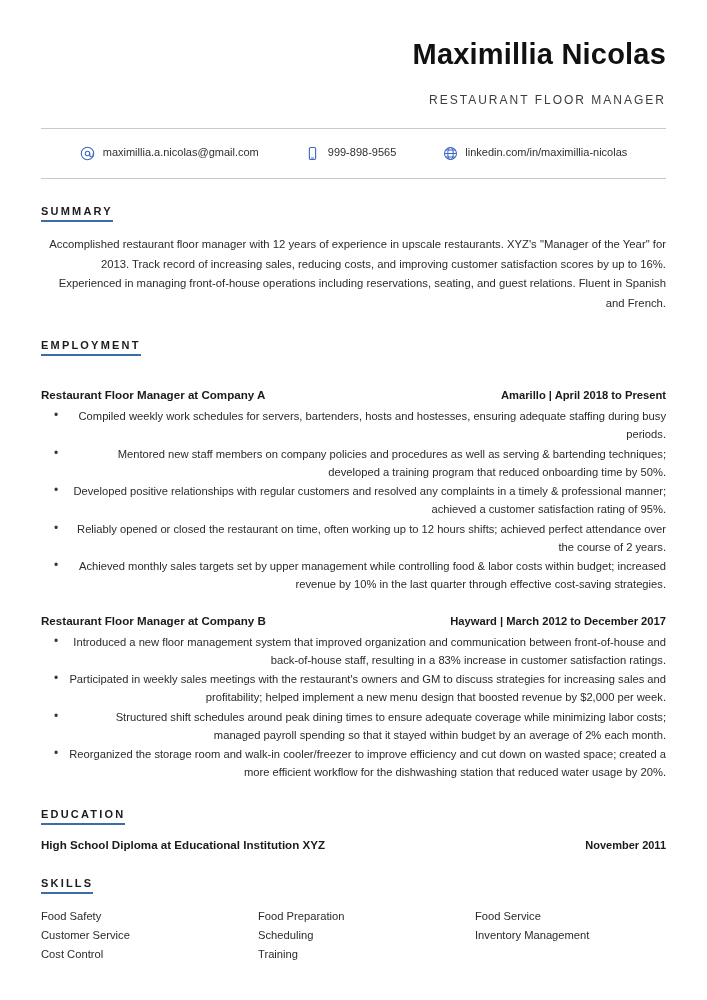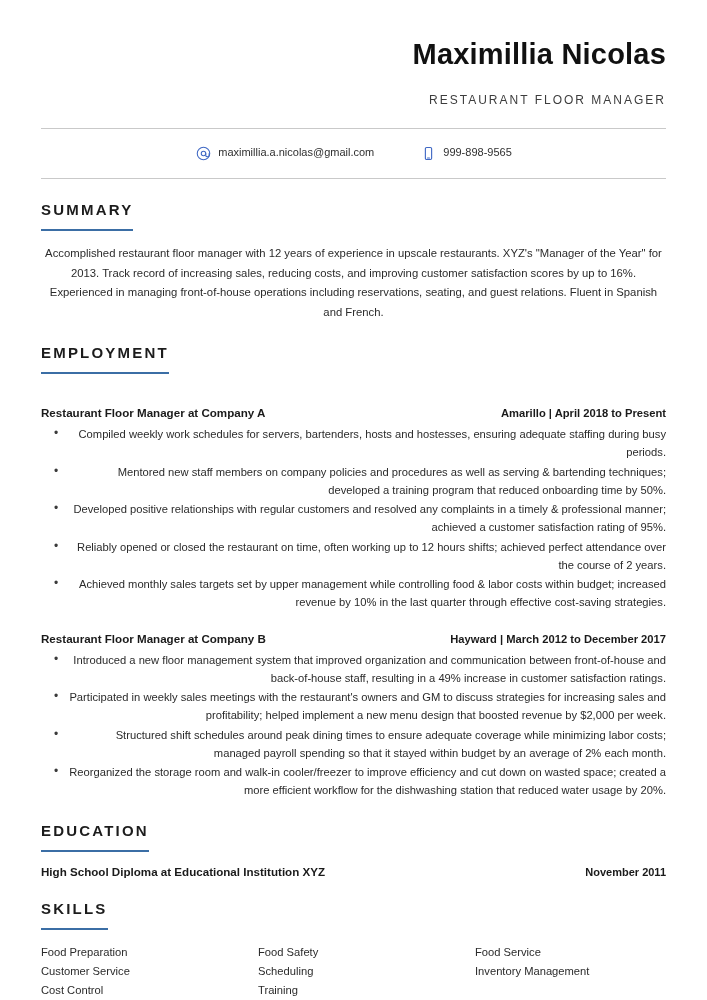--- a/index.html
+++ b/index.html
@@ -74,36 +74,36 @@
     align-items: center;
     justify-content: center;
     flex: 0 0 auto;
   }
   .contact-icon svg { display: block; }
 
   
   .section { margin-top: 22px; }
   .section-head {
     display: inline-block;
-    font-size: 15px;
+    font-size: 11px;
     font-weight: bold;
     letter-spacing: 2.2px;
     color: #1c1c1c;
     text-transform: uppercase;
-    padding-bottom: 11px;
+    padding-bottom: 3px;
     border-bottom: 2.5px solid #3b6ea5;
     text-align: center;
   }
   .section-body { margin-top: 13px; }
 
   .summary-text {
     font-size: 11.3px;
     line-height: 1.72;
     color: #2b2b2b;
-    text-align: center;
+    text-align: right;
   }
 
   
   .job { margin-bottom: 2px; margin-top: 32px; }
   .job + .job { margin-top: 20px; }
   .job-head {
     display: flex;
     justify-content: space-between;
     align-items: baseline;
     gap: 14px;
@@ -201,20 +201,32 @@
     <div class="contact-item">
       <span class="contact-icon">
         <svg width="15" height="15" viewBox="0 0 24 24" fill="none" stroke="#3f68c4" stroke-width="1.8">
           <rect x="7" y="2.4" width="10" height="19.2" rx="2"></rect>
           <line x1="10.4" y1="19.1" x2="13.6" y2="19.1" stroke-linecap="round"></line>
         </svg>
       </span>
       <span>999-898-9565</span>
     </div>
 
+    <div class="contact-item">
+      <span class="contact-icon">
+        <svg width="15" height="15" viewBox="0 0 24 24" fill="none" stroke="#3f68c4" stroke-width="1.7">
+          <circle cx="12" cy="12" r="9.6"></circle>
+          <ellipse cx="12" cy="12" rx="4.3" ry="9.6"></ellipse>
+          <line x1="2.6" y1="12" x2="21.4" y2="12"></line>
+          <line x1="4.3" y1="6.4" x2="19.7" y2="6.4"></line>
+          <line x1="4.3" y1="17.6" x2="19.7" y2="17.6"></line>
+        </svg>
+      </span>
+      <span>linkedin.com/in/maximillia-nicolas</span>
+    </div>
 
   </div>
 
   <div class="rule bottom"></div>
 
   <div class="section">
     <div class="section-head">SUMMARY</div>
     <div class="section-body">
       <div class="summary-text">Accomplished restaurant floor manager with 12 years of experience in upscale restaurants. XYZ's "Manager of the Year" for 2013. Track record of increasing sales, reducing costs, and improving customer satisfaction scores by up to 16%. Experienced in managing front-of-house operations including reservations, seating, and guest relations. Fluent in Spanish and French.</div>
     </div>
@@ -237,21 +249,21 @@
           <li>Achieved monthly sales targets set by upper management while controlling food &amp; labor costs within budget; increased revenue by 10% in the last quarter through effective cost-saving strategies.</li>
         </ul>
       </div>
 
       <div class="job">
         <div class="job-head">
           <div class="job-role">Restaurant Floor Manager at Company B</div>
           <div class="job-meta">Hayward | March 2012 to December 2017</div>
         </div>
         <ul class="bullets">
-          <li>Introduced a new floor management system that improved organization and communication between front-of-house and back-of-house staff, resulting in a 49% increase in customer satisfaction ratings.</li>
+          <li>Introduced a new floor management system that improved organization and communication between front-of-house and back-of-house staff, resulting in a 83% increase in customer satisfaction ratings.</li>
           <li>Participated in weekly sales meetings with the restaurant's owners and GM to discuss strategies for increasing sales and profitability; helped implement a new menu design that boosted revenue by $2,000 per week.</li>
           <li>Structured shift schedules around peak dining times to ensure adequate coverage while minimizing labor costs; managed payroll spending so that it stayed within budget by an average of 2% each month.</li>
           <li>Reorganized the storage room and walk-in cooler/freezer to improve efficiency and cut down on wasted space; created a more efficient workflow for the dishwashing station that reduced water usage by 20%.</li>
         </ul>
       </div>
 
     </div>
   </div>
 
   <div class="section">
@@ -261,22 +273,22 @@
         <div class="edu-degree">High School Diploma at Educational Institution XYZ</div>
         <div class="edu-date">November 2011</div>
       </div>
     </div>
   </div>
 
   <div class="section">
     <div class="section-head">SKILLS</div>
     <div class="section-body">
       <div class="skills-grid">
+        <div class="skill-item">Food Safety</div>
         <div class="skill-item">Food Preparation</div>
-        <div class="skill-item">Food Safety</div>
         <div class="skill-item">Food Service</div>
         <div class="skill-item">Customer Service</div>
         <div class="skill-item">Scheduling</div>
         <div class="skill-item">Inventory Management</div>
         <div class="skill-item">Cost Control</div>
         <div class="skill-item">Training</div>
       </div>
     </div>
   </div>
 

